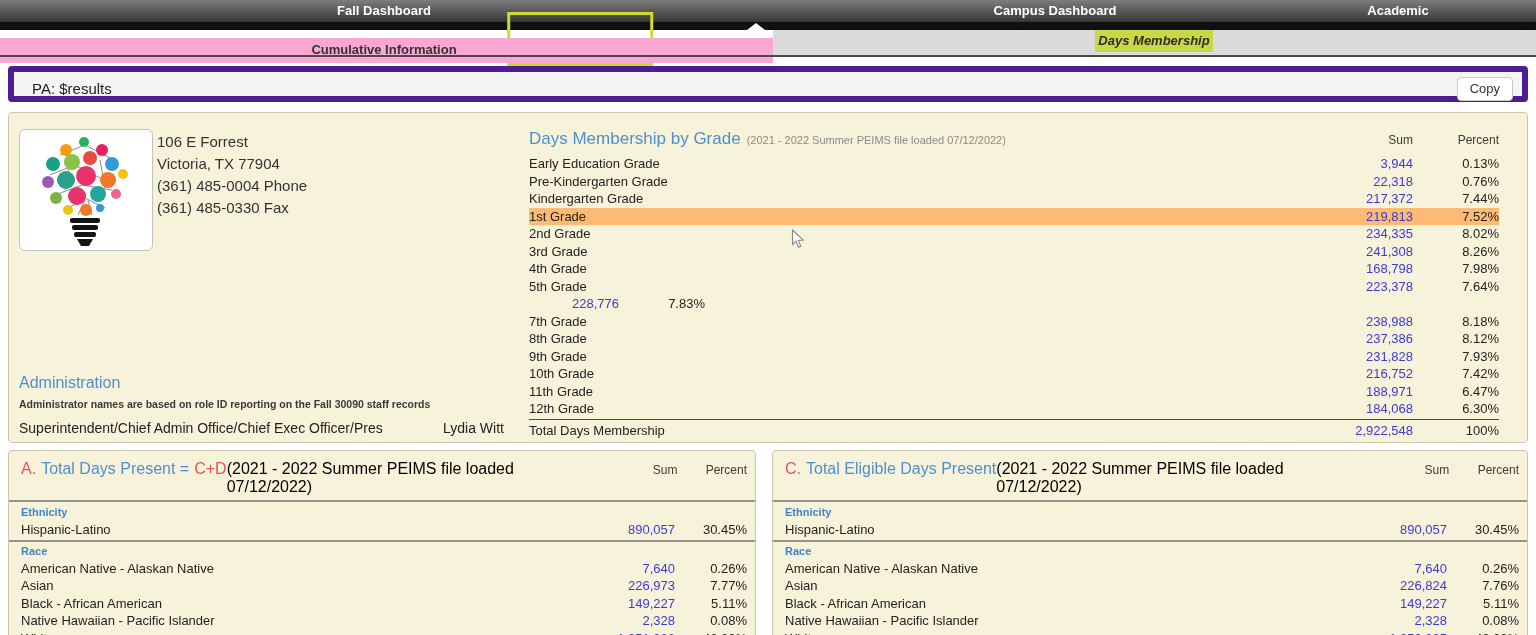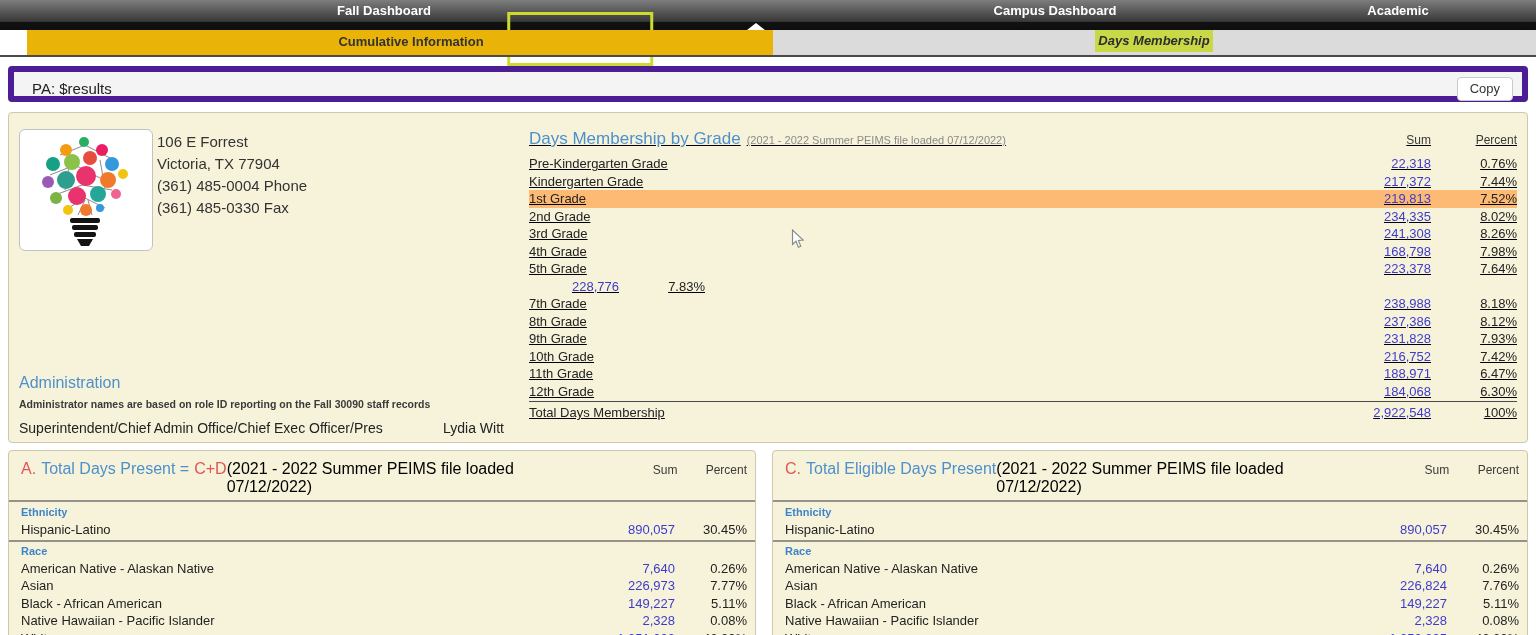--- a/index.html
+++ b/index.html
@@ -12,21 +12,21 @@
   .nav-tab{position:absolute;top:0;transform:translateX(-50%);color:#fff;font-size:13px;font-weight:bold;
            line-height:21px;white-space:nowrap;cursor:pointer;}
   .nav-tab:nth-of-type(1){left:384px;}
   .nav-tab:nth-of-type(2){left:580px;}
   .nav-tab:nth-of-type(3){left:1055px;}
   .nav-tab:nth-of-type(4){left:1398px;}
   .nav-tab.boxed{top:12px;line-height:16px;border:3px solid #cdda2e;padding:16px 8px;}
 
   
   .subnav{position:absolute;top:30px;left:0;width:100%;height:25px;}
-  .subnav-left{position:absolute;left:0;top:0;width:773px;height:25px;background:#eab308;margin-left:27px;}
+  .subnav-left{position:absolute;left:0;top:8px;width:773px;height:25px;background:#f9a8d4;}
   .subnav-right{position:absolute;left:773px;right:0;top:0;height:25px;background:#dbdbdb;font-style:italic;}
   .subnav-item{position:absolute;top:0;font-size:13px;font-weight:bold;color:#333;line-height:23px;white-space:nowrap;cursor:pointer;}
   .subtab-left{left:384px;transform:translateX(-50%);}
   .subtab-right{left:322px;width:118px;height:22px;line-height:22px;text-align:center;background:#c9d847;color:#2e2e2e;}
   .notch{position:absolute;left:747px;top:-7px;width:0;height:0;
          border-left:9px solid transparent;border-right:9px solid transparent;border-bottom:7px solid #fff;}
   .subnav-divider{position:absolute;top:55px;left:0;width:100%;height:2px;background:#4a4a4a;}
 
   
   .pa-bar{position:absolute;left:8px;top:66px;width:1520px;height:36px;box-sizing:border-box;
@@ -36,21 +36,21 @@
             background:#fff;border:1px solid #c9c9c9;border-radius:4px;font-size:13px;color:#333;cursor:pointer;}
 
   
   .cream{background:#f7f3da;border:1px solid #ccc8ad;border-radius:4px;box-sizing:border-box;}
   .main-panel{position:absolute;left:8px;top:112px;width:1520px;height:331px;}
 
   .logo-box{position:absolute;left:10px;top:16px;width:132px;height:120px;background:#fff;
             border:1px solid #c2c2c2;border-radius:6px;overflow:hidden;}
   .addr{position:absolute;left:148px;top:18px;font-size:15px;color:#333;line-height:22px;}
 
-  .grade-table{position:absolute;left:520px;right:10px;top:16px;text-decoration:underline;}
+  .grade-table{position:absolute;left:520px;right:28px;top:16px;}
   .tbl-head{display:flex;align-items:baseline;height:24px;}
   .tbl-title{font-size:17px;color:#4e90cc;white-space:nowrap;}
   .tbl-note{font-size:11px;color:#8a8a8a;margin-left:6px;flex:1;white-space:nowrap;}
   .col-h{font-size:12px;color:#3a3a3a;}
   .col-h.sum{width:90px;text-align:right;}
   .col-h.pct{width:86px;text-align:right;}
   .grade-rows{margin-top:2px;}
   .t-row{display:flex;align-items:center;height:17.5px;font-size:13px;color:#222;}
   .t-row.hl{background:#fdba74;}
   .t-label{flex:1;white-space:nowrap;}
@@ -167,20 +167,25 @@
 
     <div class="grade-table">
       <div class="tbl-head">
         <span class="tbl-title">Days Membership by Grade</span>
         <span class="tbl-note">(2021 - 2022 Summer PEIMS file loaded 07/12/2022)</span>
         <span class="col-h sum">Sum</span>
         <span class="col-h pct">Percent</span>
       </div>
       <div class="grade-rows" id="grade-rows">
           <div class="t-row">
+            <div class="t-label">Early Education Grade</div>
+            <div class="t-sum">3,944</div>
+            <div class="t-pct">0.13%</div>
+          </div>
+          <div class="t-row">
             <div class="t-label">Pre-Kindergarten Grade</div>
             <div class="t-sum">22,318</div>
             <div class="t-pct">0.76%</div>
           </div>
           <div class="t-row">
             <div class="t-label">Kindergarten Grade</div>
             <div class="t-sum">217,372</div>
             <div class="t-pct">7.44%</div>
           </div>
           <div class="t-row hl">

